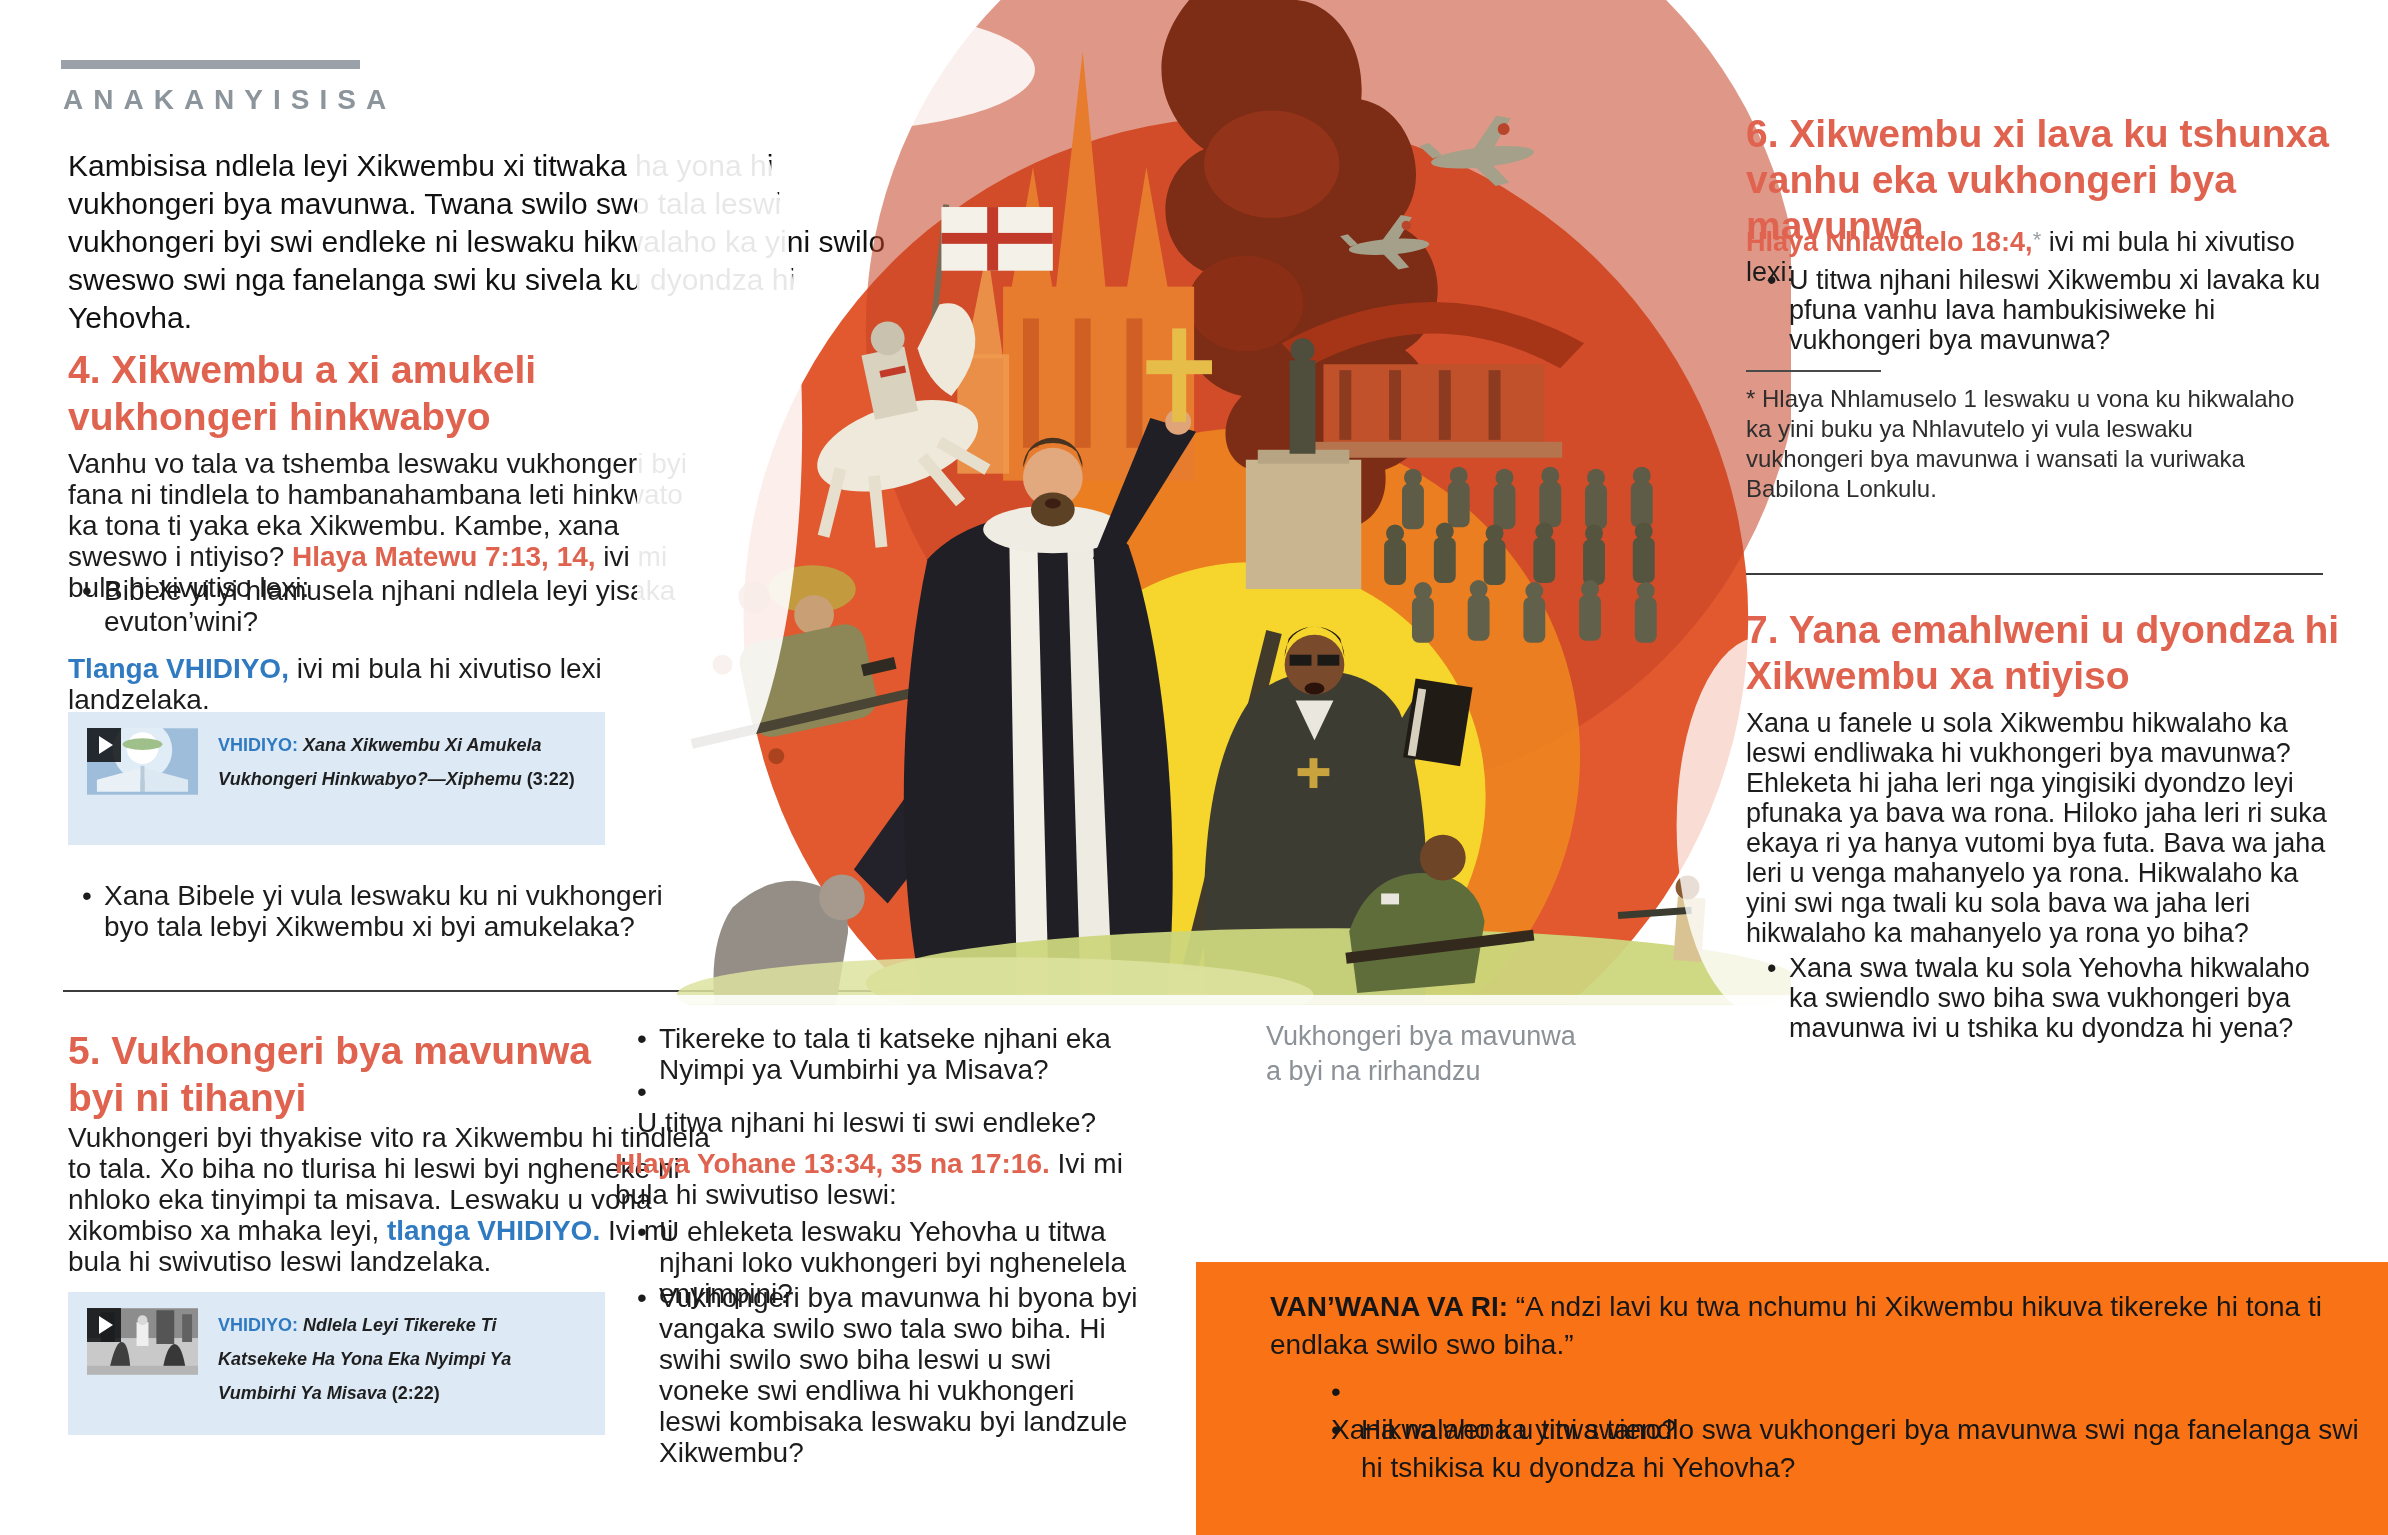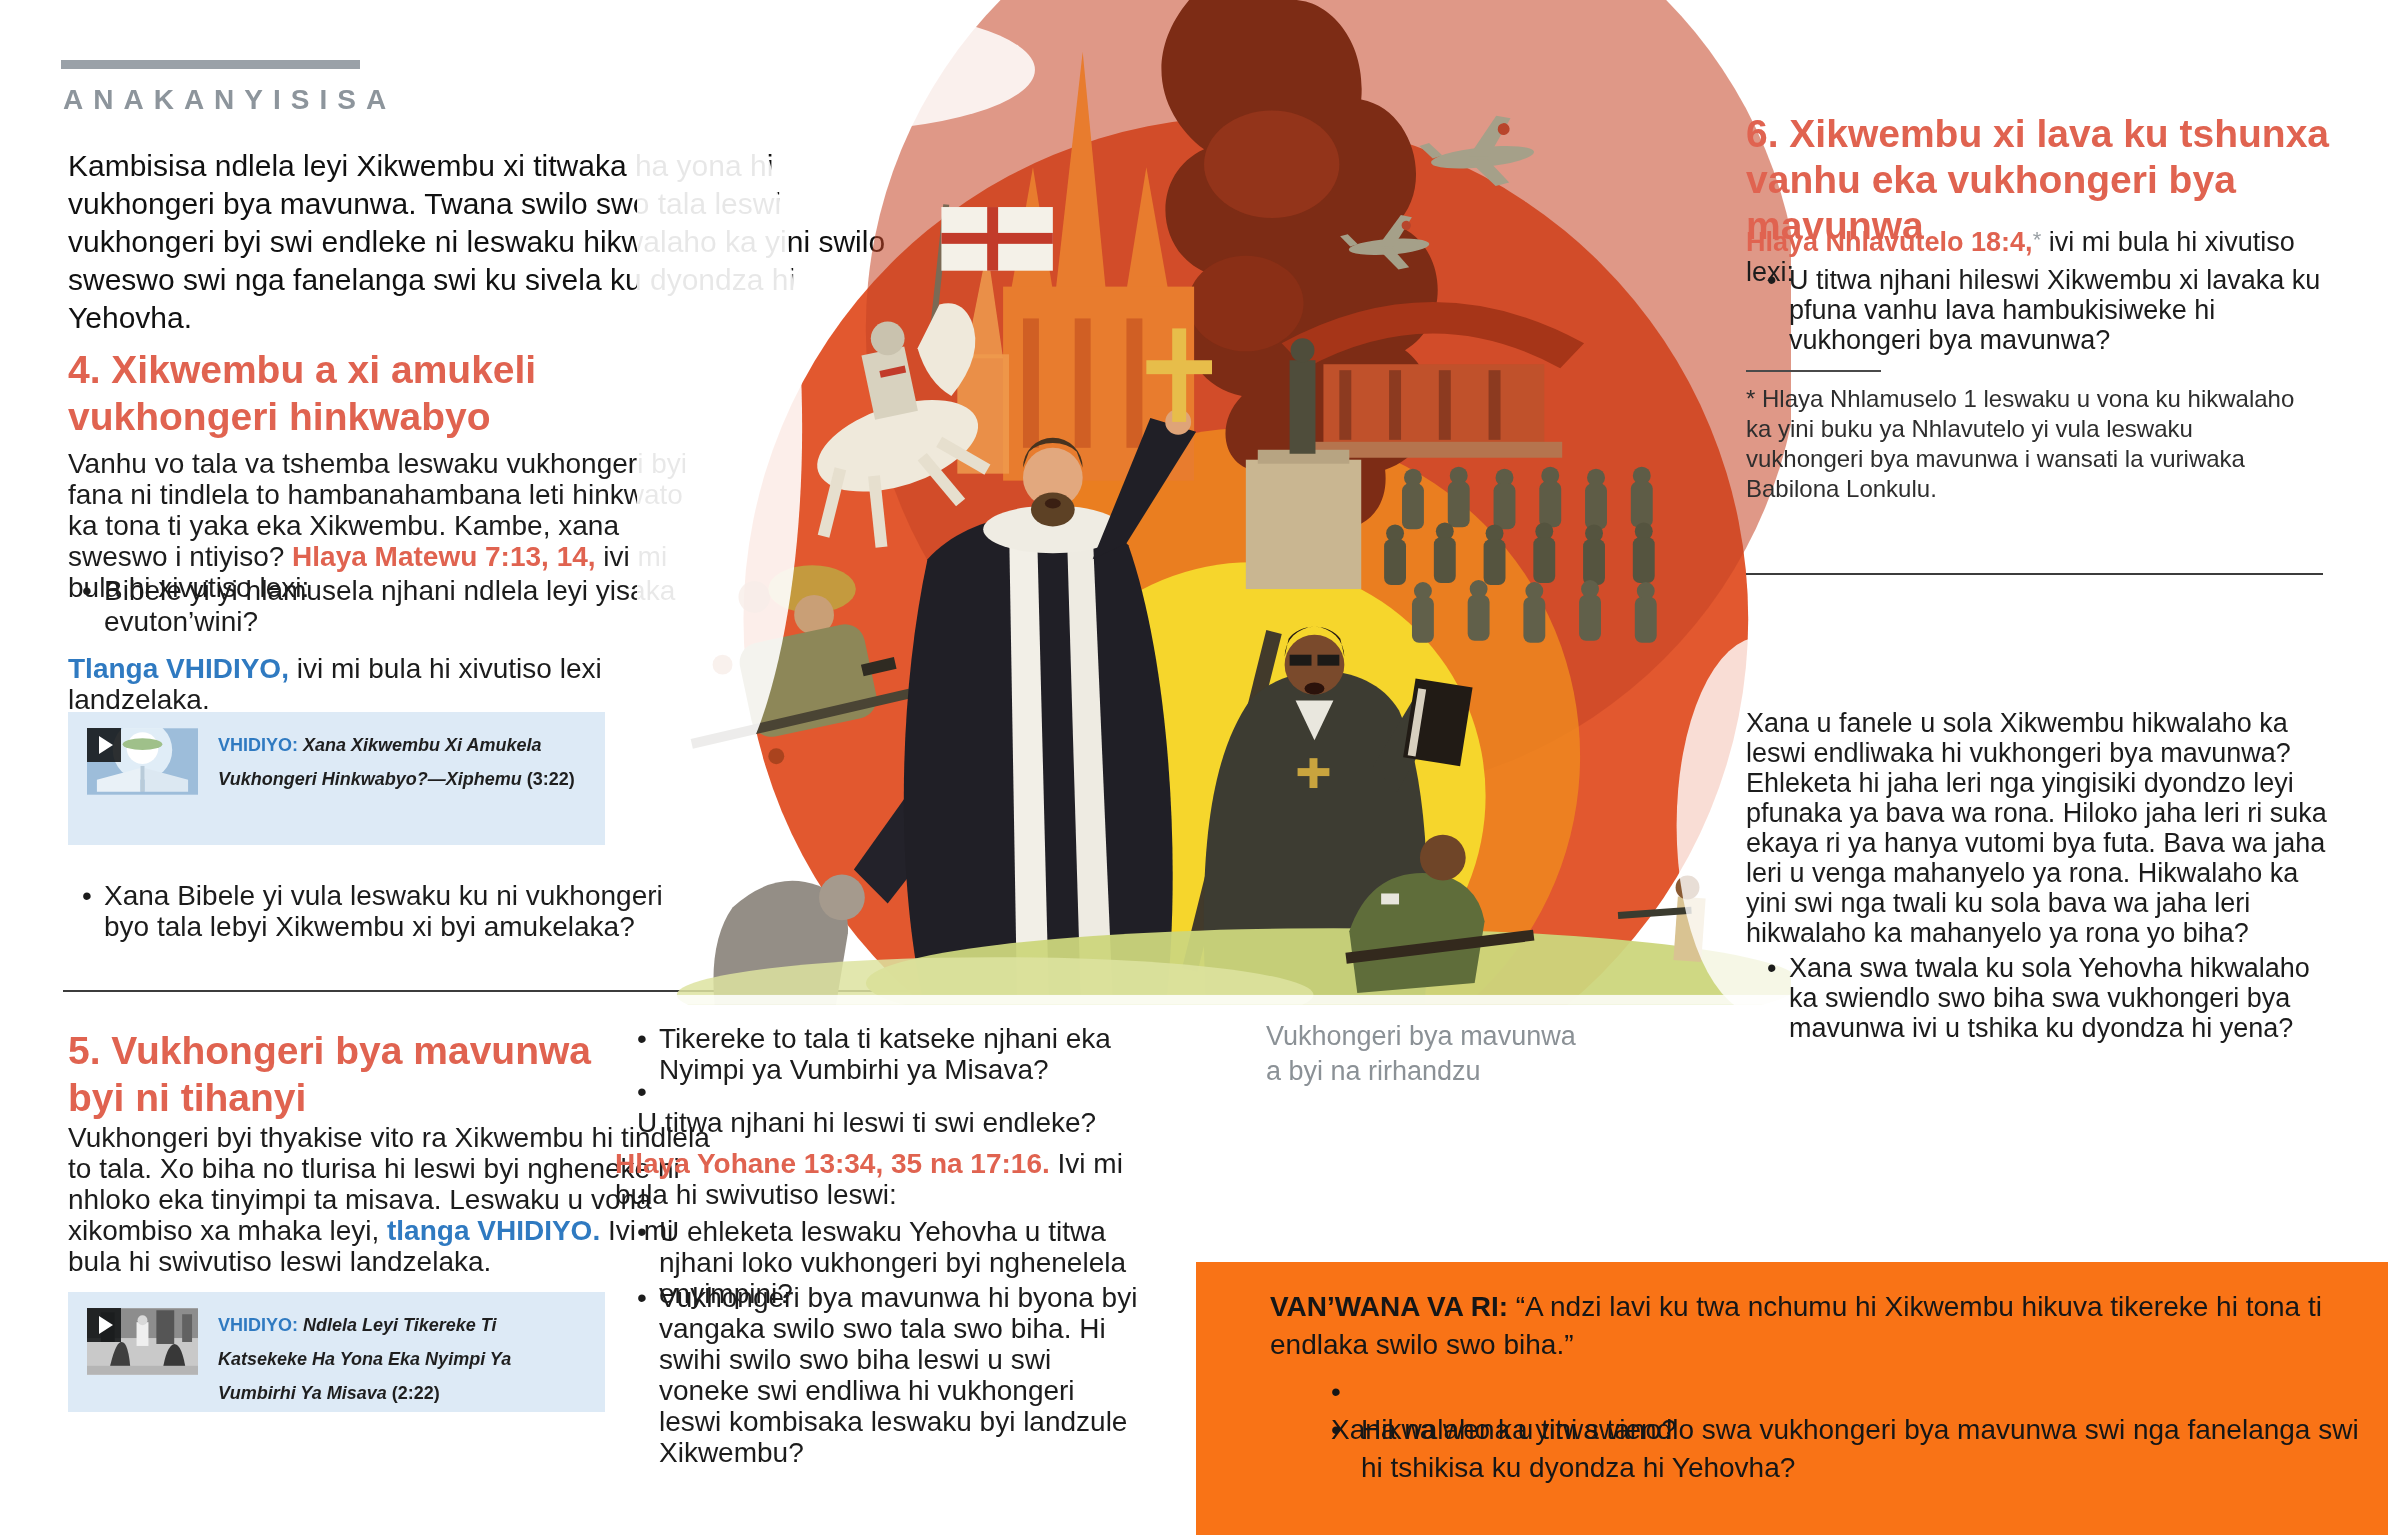--- a/index.html
+++ b/index.html
@@ -92,21 +92,21 @@
   </div>
 
   <div class="abs hr" style="left:63px;top:990px;width:1070px;"></div>
 
   <div class="abs h-sec" style="left:68px;top:1027px;width:557px;">5. Vukhongeri bya mavunwa byi ni tihanyi</div>
 
   <div class="abs body-l" style="left:68px;top:1122px;width:652px;">
     <span>Vukhongeri byi thyakise vito ra Xikwembu hi tindlela to tala. Xo biha no tlurisa hi leswi byi ngheneke hi nhloko eka tinyimpi ta misava. Leswaku u vona xikombiso xa mhaka leyi, </span><span class="link">tlanga VHIDIYO.</span><span> Ivi mi bula hi swivutiso leswi landzelaka.</span>
   </div>
 
-  <div class="abs vcard" style="left:68px;top:1292px;width:537px;height:120px;">
+  <div class="abs vcard" style="left:68px;top:1292px;width:537px;height:143px;">
     <div class="thumb">
       <svg width="111" height="67" viewBox="0 0 112 67">
         <rect width="112" height="67" fill="#c9c9c9"></rect>
         <rect y="0" width="112" height="30" fill="#8d8d8d"></rect>
         <rect x="14" y="4" width="14" height="30" fill="#5c5c5c"></rect>
         <rect x="70" y="2" width="18" height="34" fill="#555555"></rect>
         <rect x="96" y="6" width="10" height="28" fill="#626262"></rect>
         <rect x="50" y="14" width="12" height="24" fill="#efefef"></rect>
         <circle cx="56" cy="12" r="5" fill="#d9d9d9"></circle>
         <path d="M22,64 q6,-28 12,-30 q8,-2 10,30 Z" fill="#3f3f3f"></path>
@@ -331,20 +331,21 @@
   <div class="abs b-row body-r" style="left:1767px;top:265px;width:563px;">
     <span class="b-dot"></span>
     <span>U titwa njhani hileswi Xikwembu xi lavaka ku pfuna vanhu lava hambukisiweke hi vukhongeri bya mavunwa?</span>
   </div>
 
   <div class="abs fnsep" style="left:1746px;top:370px;width:135px;"></div>
   <div class="abs fnote" style="left:1746px;top:384px;width:563px;">* Hlaya Nhlamuselo 1 leswaku u vona ku hikwalaho ka yini buku ya Nhlavutelo yi vula leswaku vukhongeri bya mavunwa i wansati la vuriwaka Babilona Lonkulu.</div>
 
   <div class="abs hr" style="left:1746px;top:573px;width:577px;"></div>
 
+  <div class="abs h-sec" style="left:1746px;top:607px;width:637px;line-height:46px;">7. Yana emahlweni u dyondza hi Xikwembu xa ntiyiso</div>
 
   <div class="abs body-r" style="left:1746px;top:708px;width:589px;">
     <div>Xana u fanele u sola Xikwembu hikwalaho ka leswi endliwaka hi vukhongeri bya mavunwa?</div>
     <div>Ehleketa hi jaha leri nga yingisiki dyondzo leyi pfunaka ya bava wa rona. Hiloko jaha leri ri suka ekaya ri ya hanya vutomi bya futa. Bava wa jaha leri u venga mahanyelo ya rona. Hikwalaho ka yini swi nga twali ku sola bava wa jaha leri hikwalaho ka mahanyelo ya rona yo biha?</div>
   </div>
 
   <div class="abs b-row body-r" style="left:1767px;top:953px;width:563px;">
     <span class="b-dot"></span>
     <span>Xana swa twala ku sola Yehovha hikwalaho ka swiendlo swo biha swa vukhongeri bya mavunwa ivi u tshika ku dyondza hi yena?</span>
   </div>

